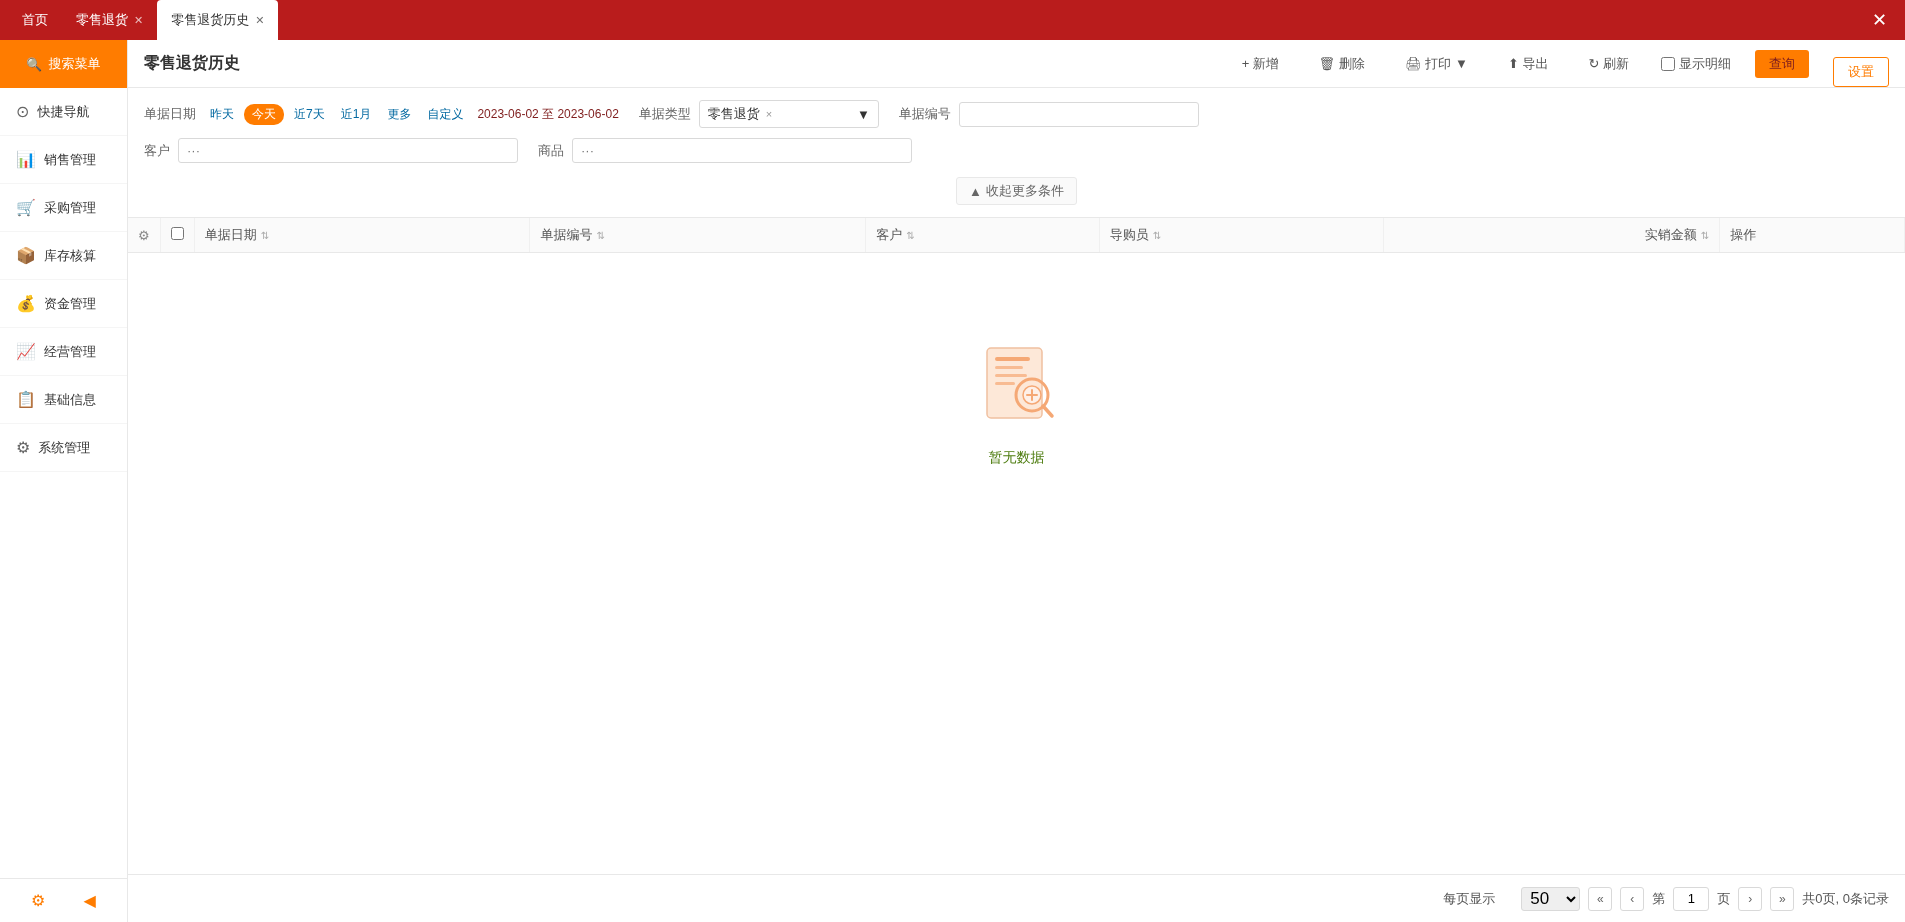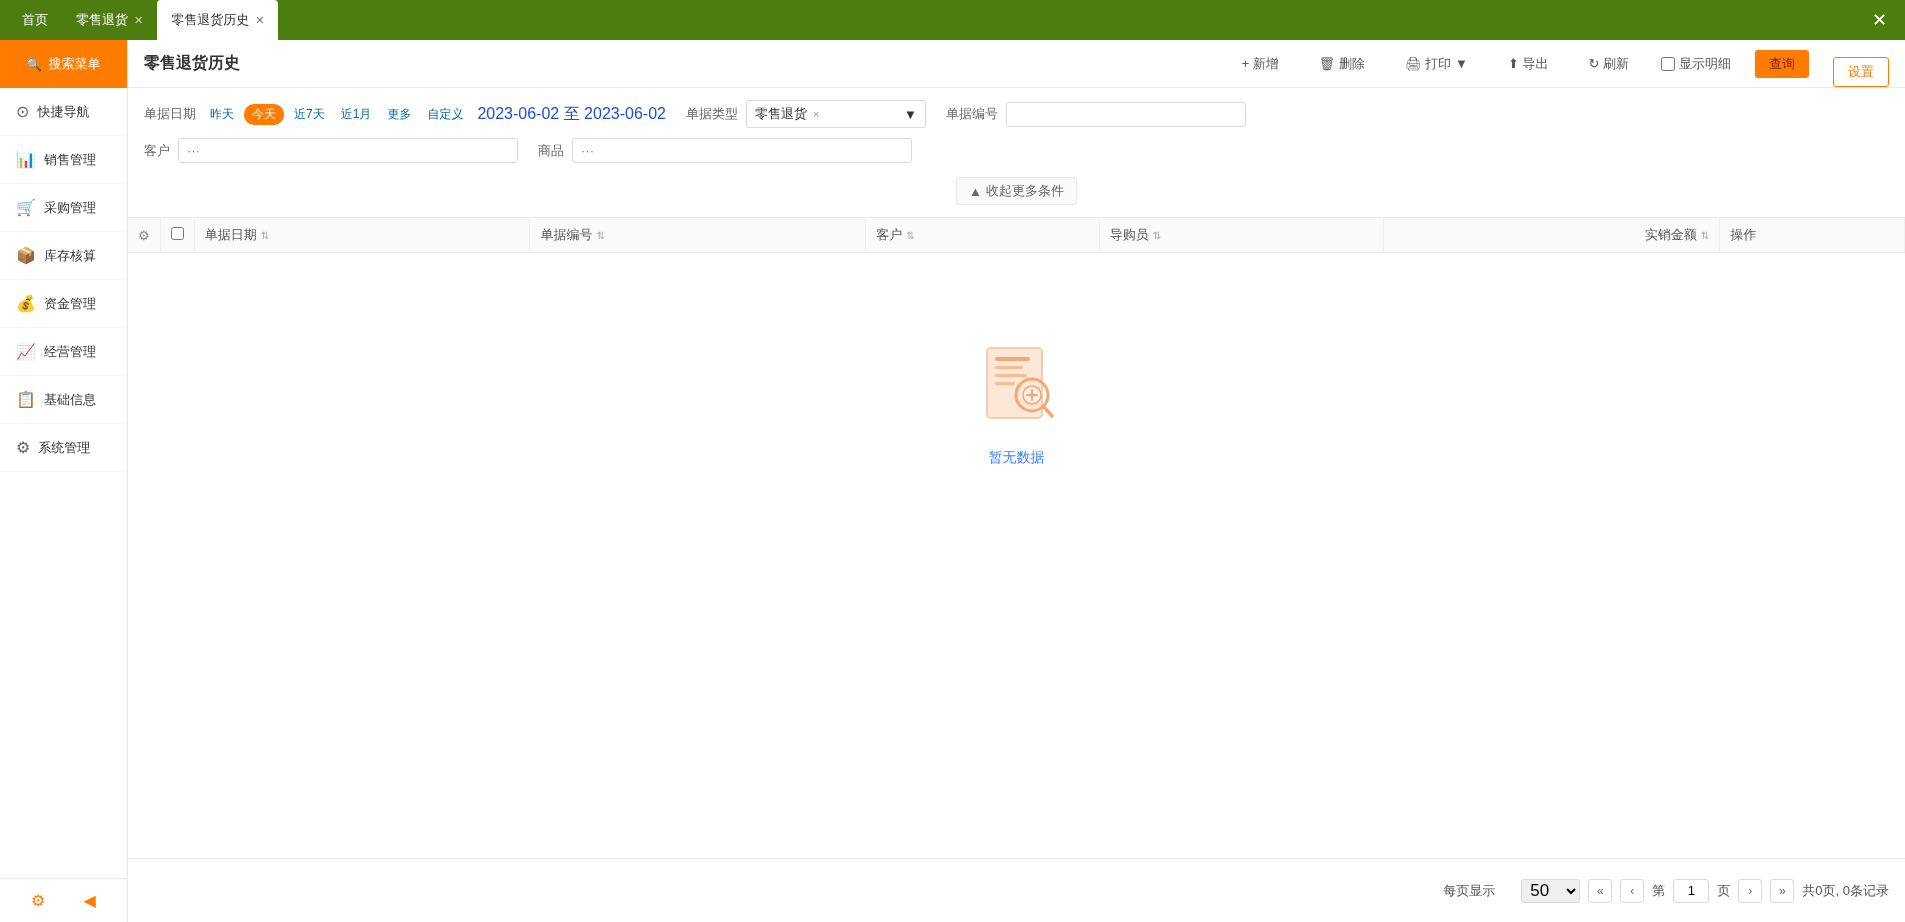--- a/index.html
+++ b/index.html
@@ -1,20 +1,20 @@
 <!DOCTYPE html>
 <html><head>
   <meta charset="utf-8">
   <style>
     * { box-sizing: border-box; margin: 0; padding: 0; font-family: 'Microsoft YaHei', SimSun, Arial, sans-serif; }
     body { background: #f5f5f5; font-size: 13px; color: #333; display: flex; flex-direction: column; height: 922px; overflow: hidden; }
 
     
     .top-bar {
-      background: #4d7c0f;
+      background: #b91c1c;
       height: 40px;
       display: flex;
       align-items: center;
       padding: 0 8px;
       flex-shrink: 0;
     }
     .tab-item {
       height: 40px;
       display: flex;
       align-items: center;
@@ -196,22 +196,22 @@
       cursor: pointer;
       border-radius: 3px;
     }
     .date-btn.active {
       background: #ff7c00;
       color: #fff;
       border-radius: 10px;
       padding: 2px 8px;
     }
     .date-range {
-      font-size: 16px;
-      color: #1d4ed8;
+      font-size: 12px;
+      color: #7f1d1d;
     }
     .filter-input {
       border: 1px solid #d9d9d9;
       border-radius: 3px;
       padding: 4px 8px;
       font-size: 13px;
       outline: none;
       width: 200px;
     }
     .filter-select-wrapper {
@@ -275,32 +275,32 @@
     .th-gear { color: #888; cursor: pointer; }
     .th-checkbox { width: 30px; text-align: center; }
 
     
     .empty-state {
       display: flex;
       flex-direction: column;
       align-items: center;
       justify-content: center;
       padding: 80px 0;
-      color: #3b82f6;
+      color: #4d7c0f;
       font-size: 14px;
     }
     .empty-icon {
       width: 100px;
       height: 100px;
       margin-bottom: 16px;
     }
 
     
     .pagination {
-      height: 64px;
+      height: 48px;
       border-top: 1px solid #e8e8e8;
       display: flex;
       align-items: center;
       justify-content: flex-end;
       padding: 0 16px;
       gap: 8px;
       font-size: 13px;
       color: #555;
       flex-shrink: 0;
       background: #fff;

